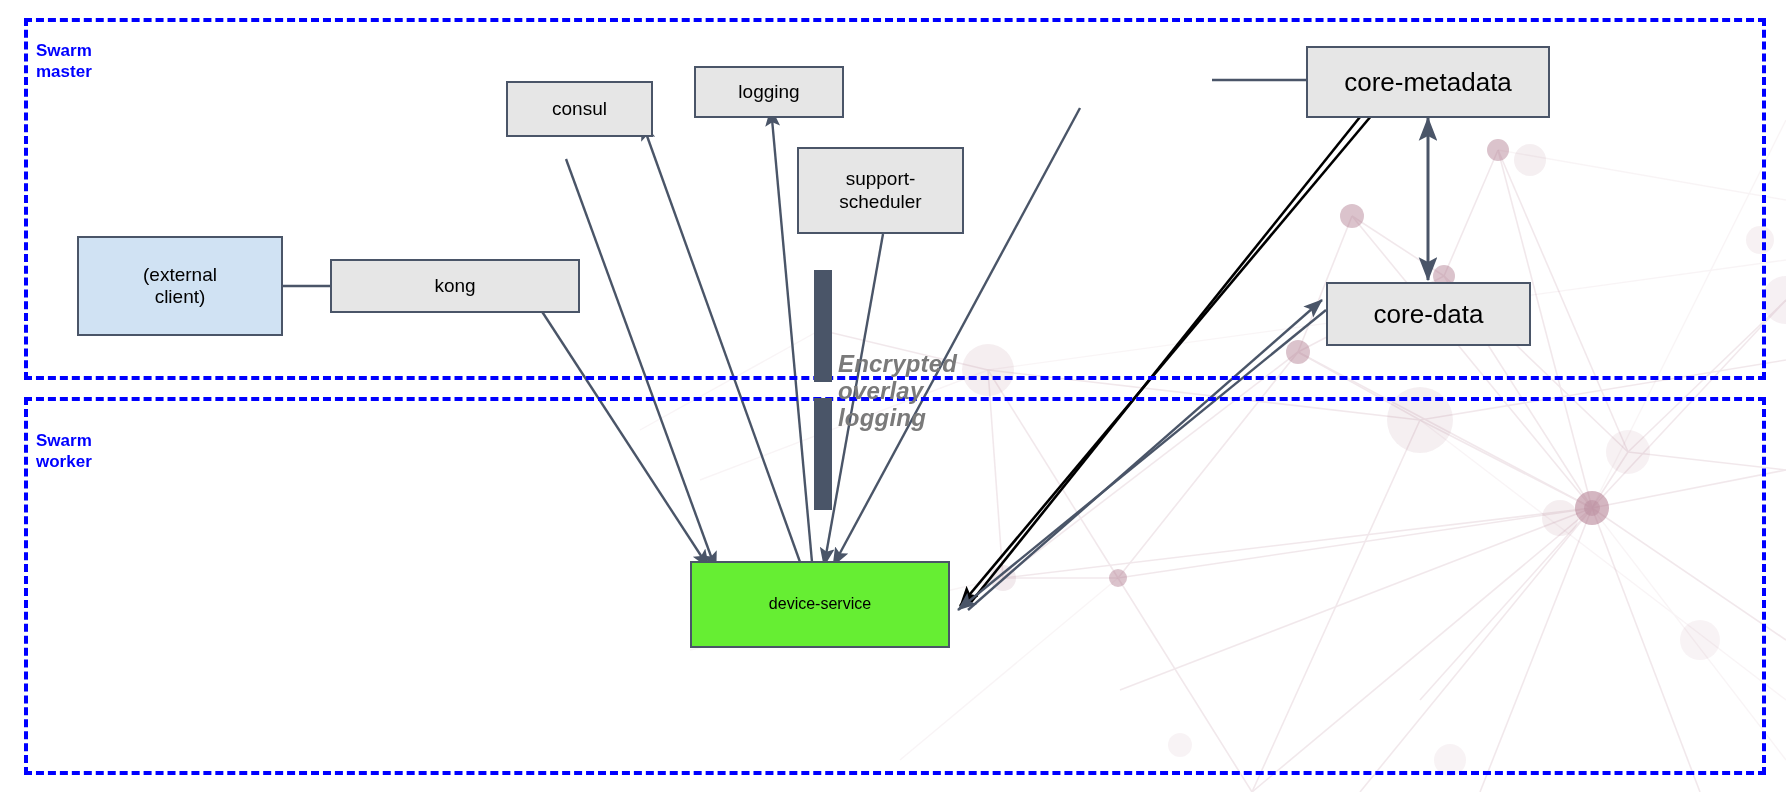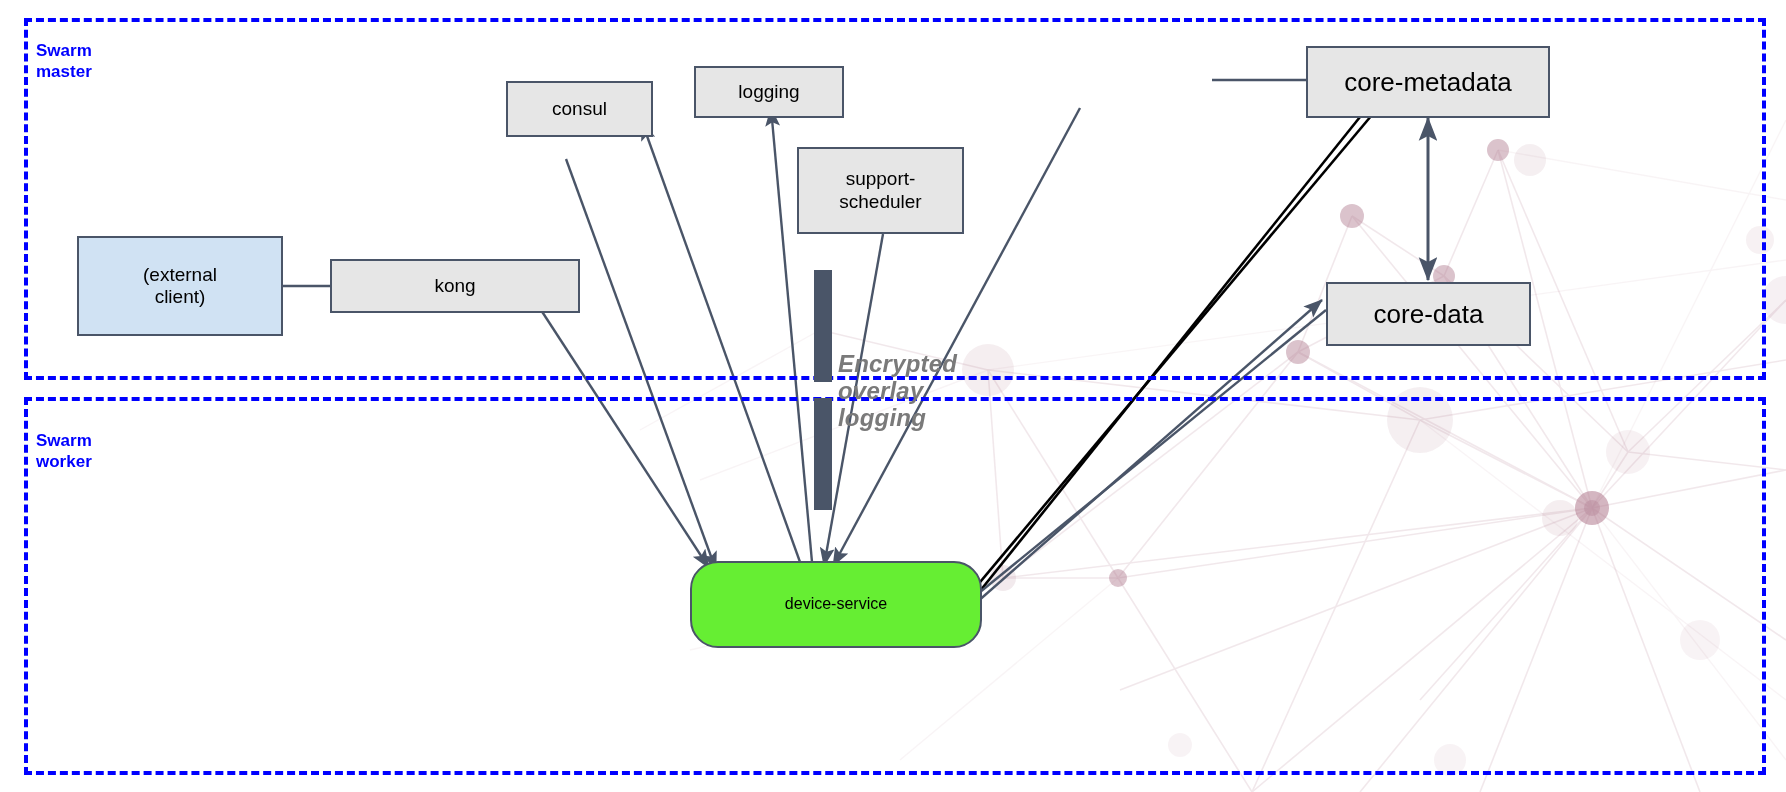--- a/index.html
+++ b/index.html
@@ -189,17 +189,17 @@
 
 
   <div class="node grey n-mid" style="left:1306px;top:46px;width:244px;height:72px;">
     <span>core-metadata</span>
   </div>
 
   <div class="node grey n-mid" style="left:1326px;top:282px;width:205px;height:64px;">
     <span>core-data</span>
   </div>
 
-  <div class="node green n-small" style="left:690px;top:561px;width:292px;height:87px;border-radius:28px;">
+  <div class="node green n-small" style="left:690px;top:561px;width:260px;height:87px;">
     <span>device-service</span>
   </div>
 
 </div>
 
 </body></html>

